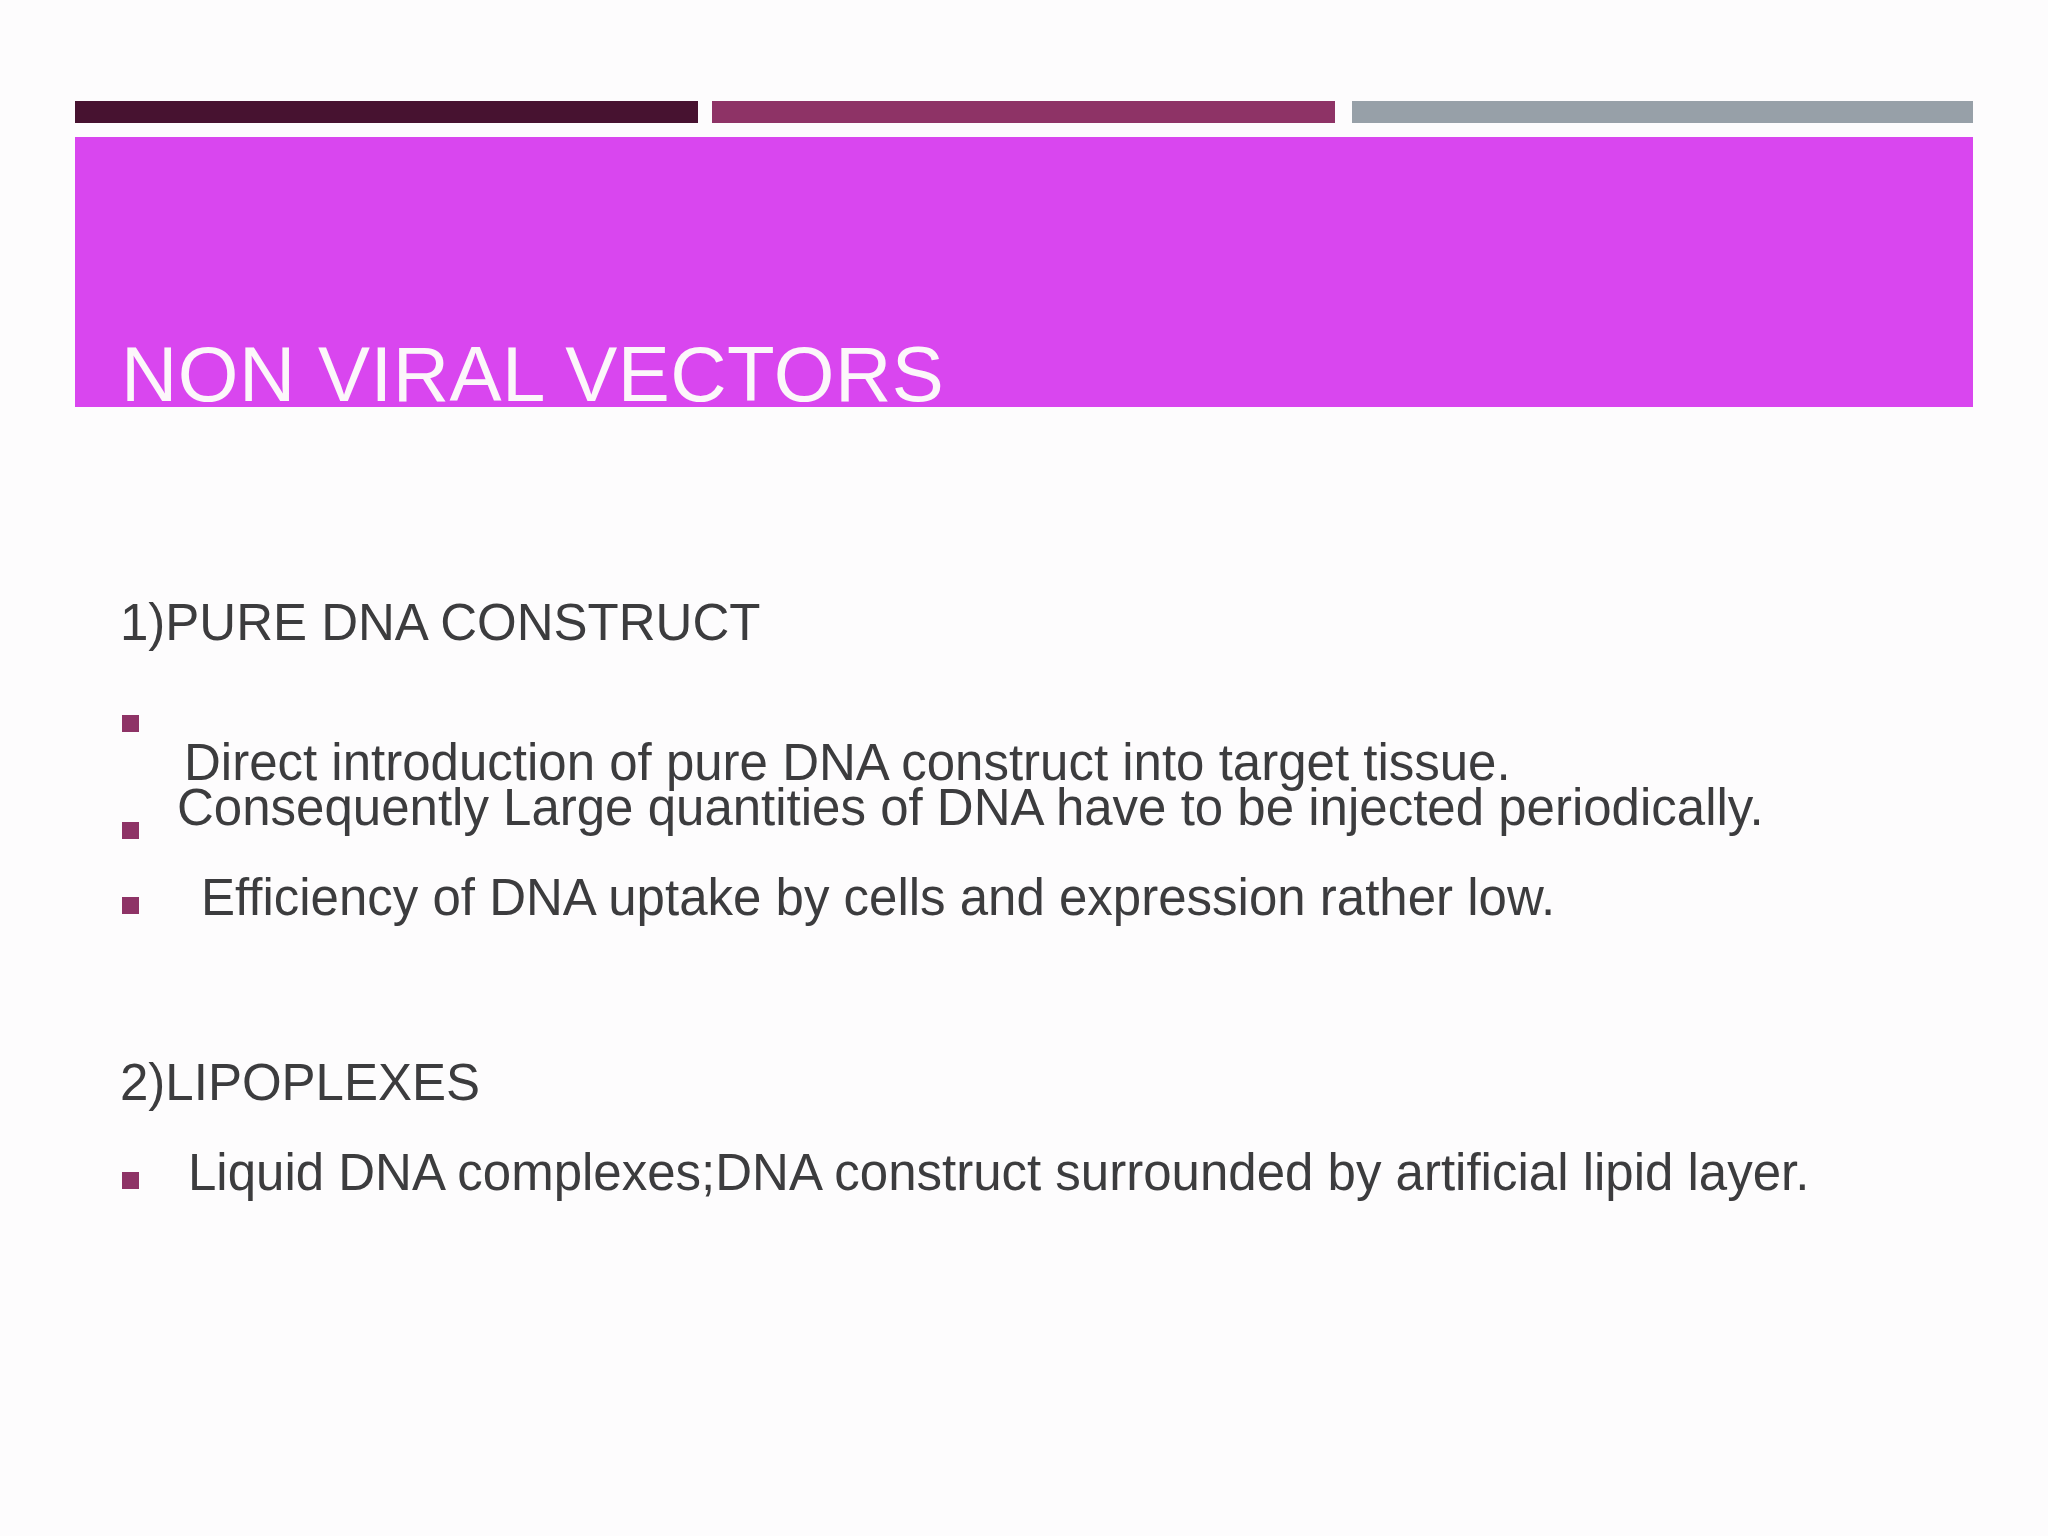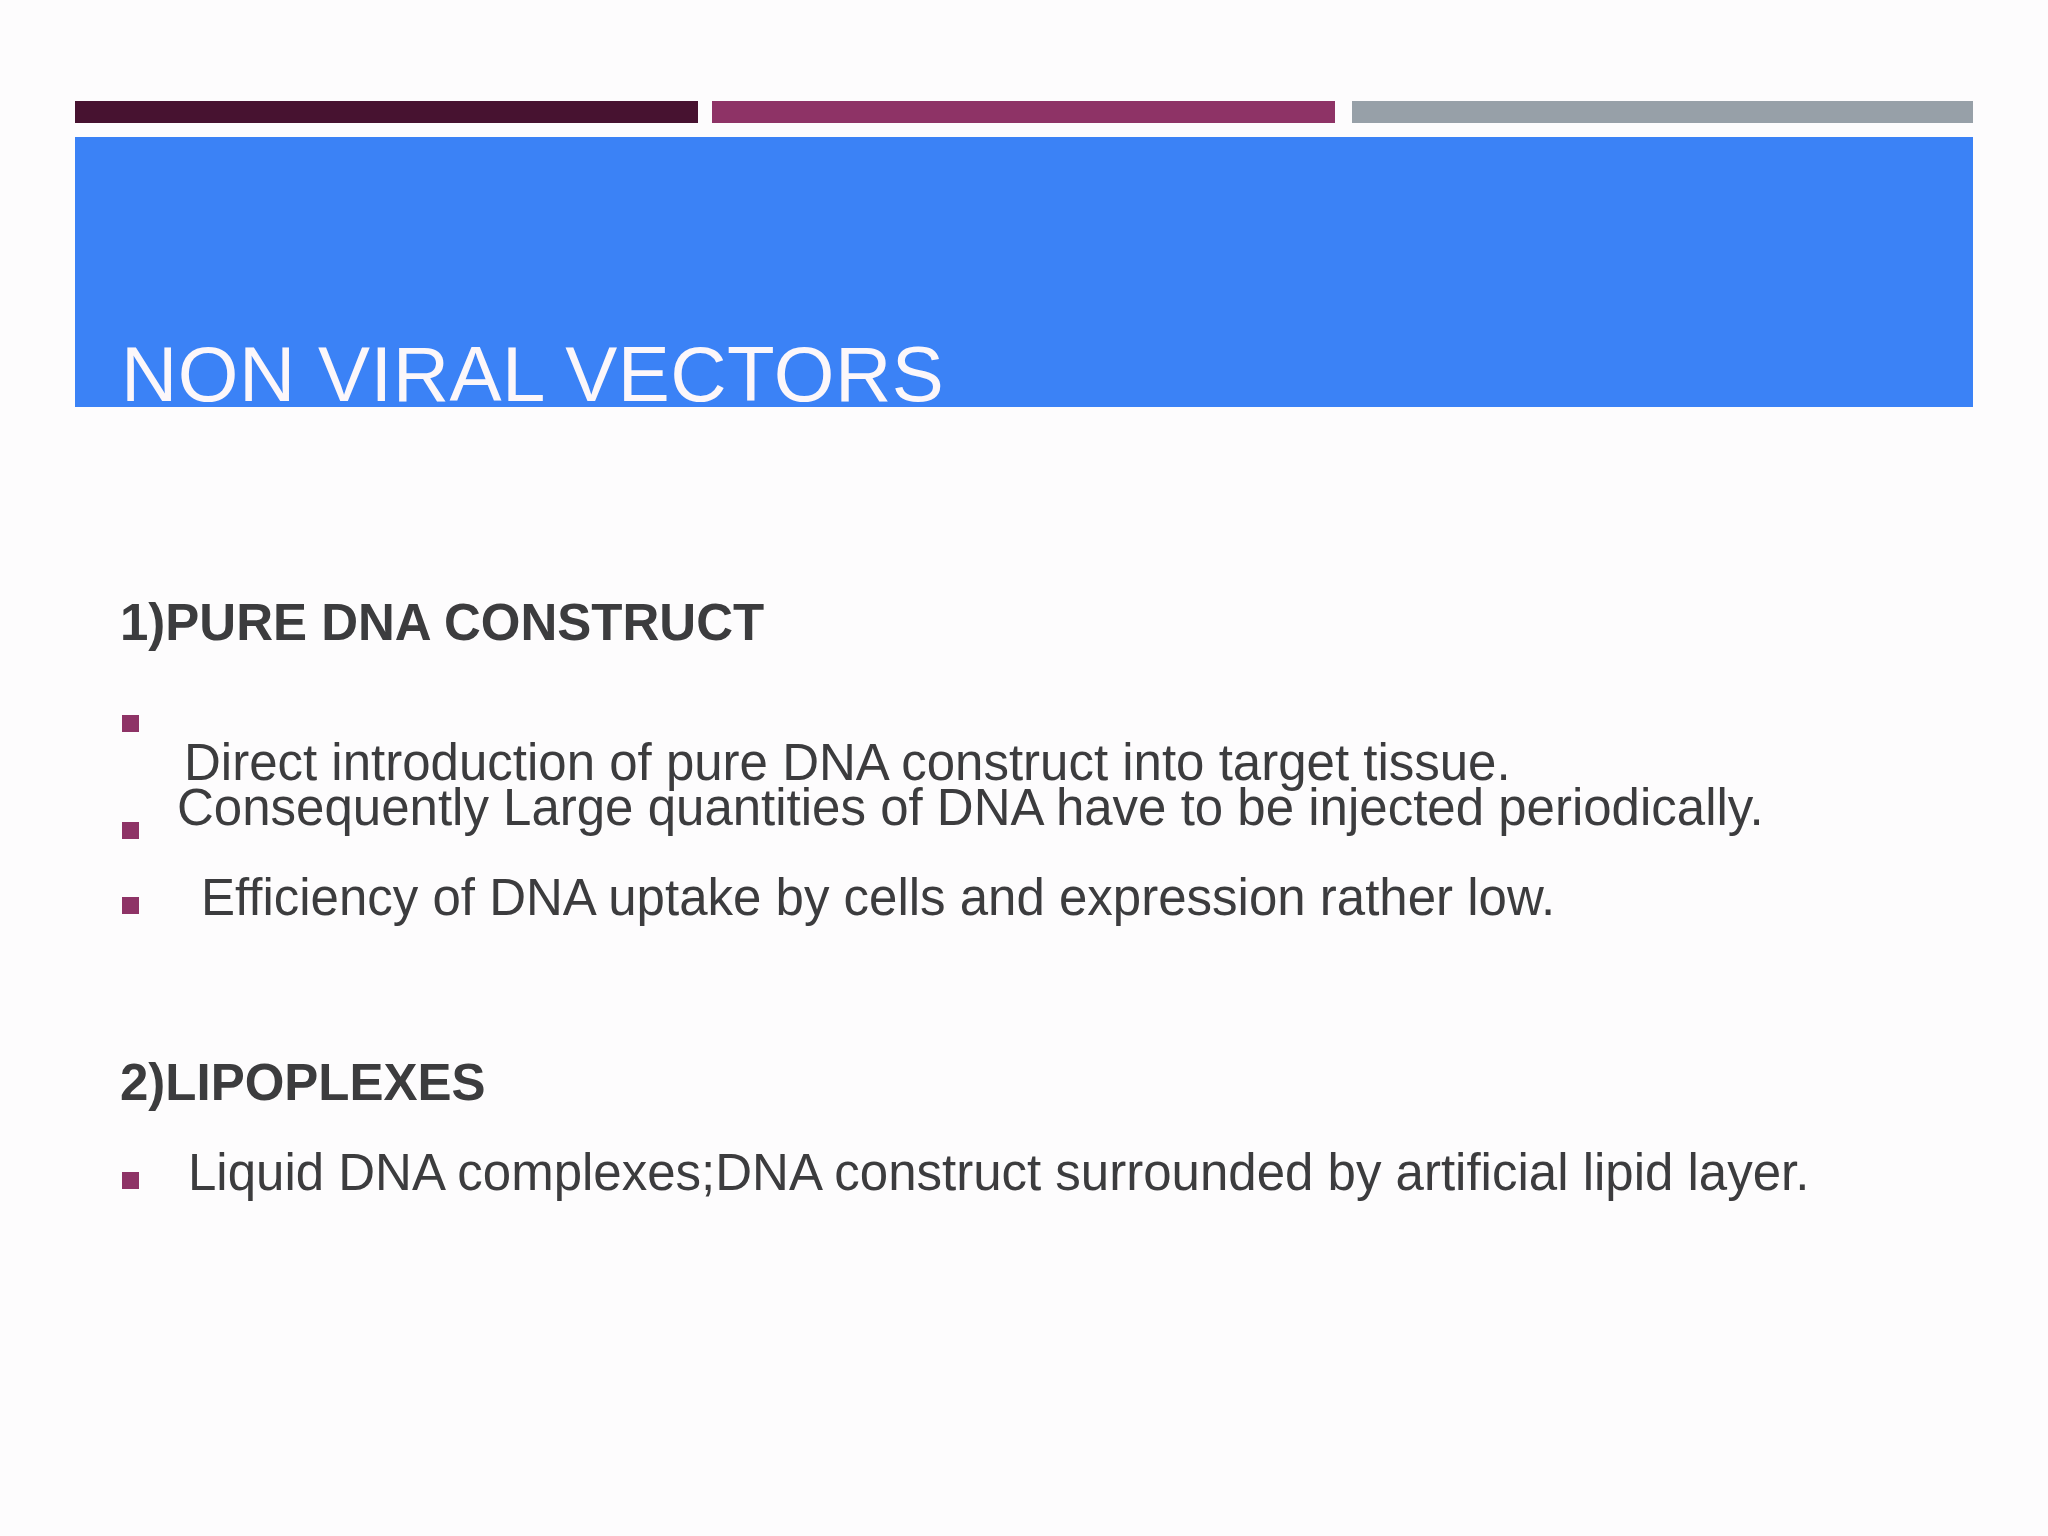--- a/index.html
+++ b/index.html
@@ -38,21 +38,21 @@
     white-space: nowrap;
   }
 
   
   .content { position: absolute; left: 0; top: 0; width: 100%; height: 100%; }
   .heading {
     position: absolute;
     left: 120px;
     font-size: 51px;
     line-height: 62px;
-    font-weight: bold;
+    font-weight: normal;
     color: #3c3c3e;
     white-space: nowrap;
   }
   .heading-1 { top: 592px; }
   .heading-2 { top: 1052px; }
 
   .bullet-row {
     position: absolute;
     left: 122px;
     display: flex;
@@ -82,21 +82,21 @@
 </style>
 </head>
 <body>
 
 <div class="slide">
 
   <div class="bar bar-1" style="background-color: rgb(71, 18, 48);"></div>
   <div class="bar bar-2" style="background-color: rgb(142, 51, 102);"></div>
   <div class="bar bar-3" style="background-color: rgb(151, 160, 168);"></div>
 
-  <div class="banner" style="background-color: #3b82f6;">
+  <div class="banner" style="background-color: #d946ef;">
     <h1 class="title">NON VIRAL VECTORS</h1>
   </div>
 
   <div class="content">
 
     <div class="heading heading-1">1)PURE DNA CONSTRUCT</div>
 
     <div class="bullet-row bullet-row-1">
       <span class="bullet-square" style="background-color: rgb(142, 51, 102);"></span>
       <span class="bullet-text">Direct introduction of pure DNA construct into target tissue.</span>

